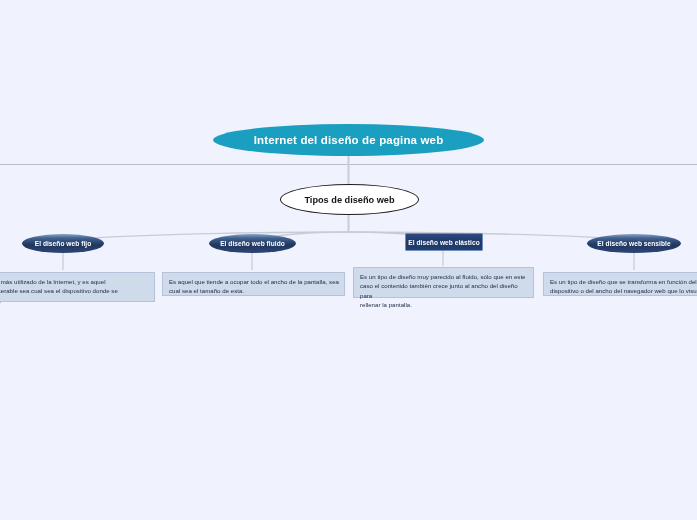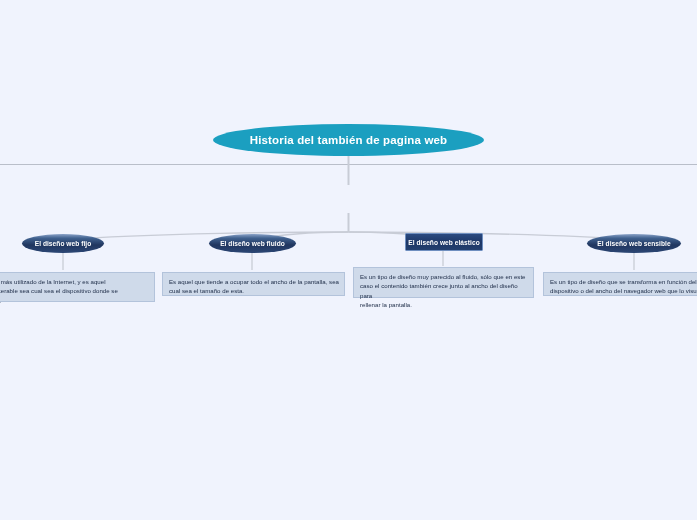--- a/index.html
+++ b/index.html
@@ -130,23 +130,26 @@
     <path d="M348.5 232 C 375 232, 412 234, 443 237" fill="none" stroke="#c8ccd6" stroke-width="1.3"></path>
     <path d="M348.5 232 C 420 232, 560 234, 634 240" fill="none" stroke="#c8ccd6" stroke-width="1.3"></path>
 
     <line x1="63" y1="252" x2="63" y2="270" stroke="#c8ccd6" stroke-width="1.3"></line>
     <line x1="252" y1="252" x2="252" y2="270" stroke="#c8ccd6" stroke-width="1.3"></line>
     <line x1="443" y1="249" x2="443" y2="266" stroke="#c8ccd6" stroke-width="1.3"></line>
     <line x1="634" y1="252" x2="634" y2="270" stroke="#c8ccd6" stroke-width="1.3"></line>
   </svg>
 
   <div class="root-node">
-    <span class="root-label">Historia del también de pagina web</span>
+    <span class="root-label">Internet del diseño de pagina web</span>
   </div>
 
+  <div class="l2-node">
+    <span class="l2-label">Tipos de diseño web</span>
+  </div>
 
   <div class="branch-node ellipse" style="left:22px; top:234px; width:82px;">
     <span class="branch-label">El diseño web fijo</span>
   </div>
   <div class="leaf-box" style="left:-38px; top:272px; width:193px; height:30px;">
     <span class="leaf-text">ferencia, el más utilizado de la Internet, y es aquel
 ranece inalterable sea cual sea el dispositivo donde se
 el sitio web.</span>
   </div>
 

